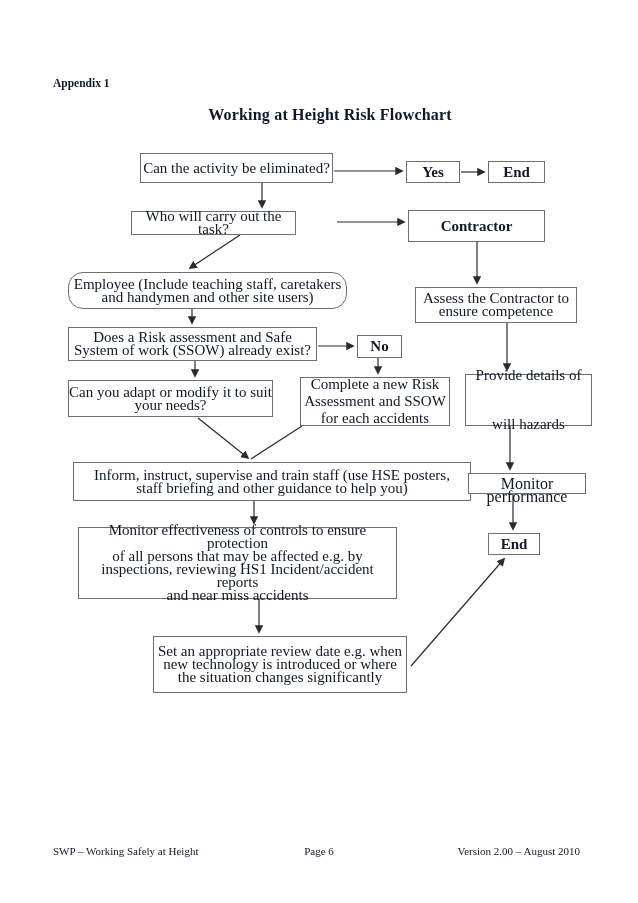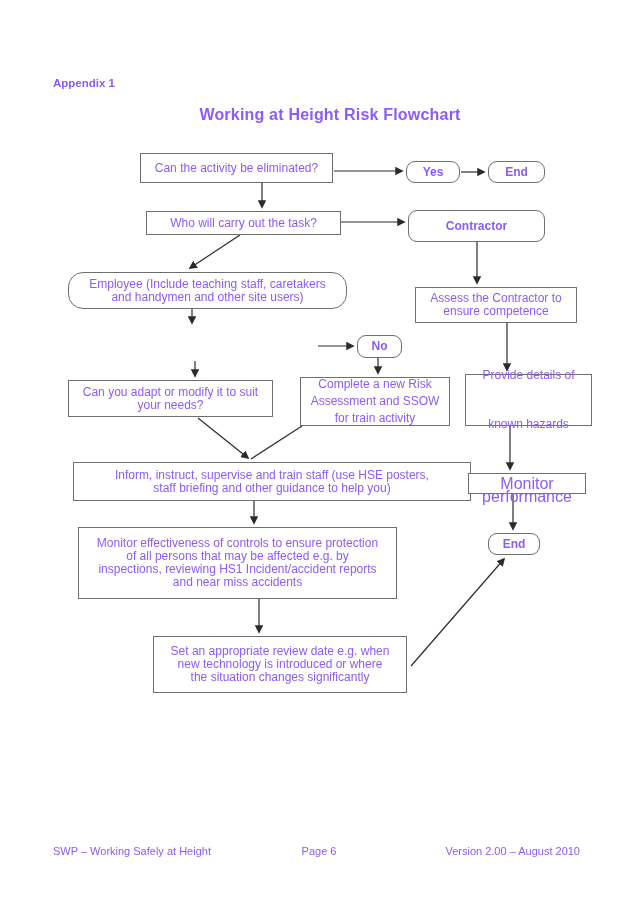--- a/index.html
+++ b/index.html
@@ -1,40 +1,40 @@
 <!DOCTYPE html>
 <html><head>
 <meta charset="utf-8">
 <style>
   html,body { margin:0; padding:0; background:#ffffff; }
   .page {
     position:relative; width:638px; height:903px; background:#ffffff;
-    font-family:Liberation Sans, sans-serif; color:#8b5cf6;
+    font-family:Liberation Serif, serif; color:#0f172a;
     overflow:hidden;
   }
   .appendix { position:absolute; left:53px; top:77px; font-size:11.5px; font-weight:bold; }
   .doc-title { position:absolute; left:0; top:106px; width:638px; text-align:center;
     font-size:16px; font-weight:bold; letter-spacing:0.2px;padding-left:11px; }
 
   svg.connectors { position:absolute; left:0; top:0; z-index:1; }
   svg.connectors line, svg.connectors path.cline { stroke:#2b2b2b; stroke-width:1.2; fill:none; }
 
   .node {
     position:absolute; box-sizing:border-box; background:#ffffff;
     border:1.5px solid #6e6e6e; display:flex; flex-direction:column;
     align-items:center; justify-content:center; text-align:center;
-    font-size:12px; line-height:13px; z-index:2;
+    font-size:15px; line-height:13px; z-index:2;
   }
   .node .ln { display:block; }
-  .bold { font-weight:bold;border-radius:9px; }
+  .bold { font-weight:bold; }
 
   .n-eliminate   { left:140px; top:153px; width:193px; height:30px; }
   .n-yes         { left:406px; top:161px; width:54px;  height:22px; }
   .n-end-top     { left:488px; top:161px; width:57px;  height:22px; }
-  .n-who         { left:146px; top:211px; width:195px; height:24px; }
+  .n-who         { left:131px; top:211px; width:165px; height:24px; }
   .n-contractor  { left:408px; top:210px; width:137px; height:32px; }
   .n-employee    { left:68px;  top:272px; width:279px; height:37px;border-radius:15px; }
   .n-assess      { left:415px; top:287px; width:162px; height:36px; }
   .n-does        { left:68px;  top:327px; width:249px; height:34px; }
   .n-no          { left:357px; top:335px; width:45px;  height:23px; }
   .n-adapt       { left:68px;  top:380px; width:205px; height:37px; }
   .n-complete    { left:300px; top:377px; width:150px; height:49px;justify-content:space-between; }
   .n-provide     { left:465px; top:374px; width:127px; height:52px;gap:36px; }
   .n-inform      { left:73px;  top:462px; width:398px; height:39px; }
   .n-monitor-eff { left:78px;  top:527px; width:319px; height:72px; }
@@ -109,39 +109,43 @@
   <div class="node n-employee">
     <span class="ln">Employee (Include teaching staff, caretakers</span>
     <span class="ln">and handymen and other site users)</span>
   </div>
 
   <div class="node n-assess">
     <span class="ln">Assess the Contractor to</span>
     <span class="ln">ensure competence</span>
   </div>
 
+  <div class="node n-does">
+    <span class="ln">Does a Risk assessment and Safe</span>
+    <span class="ln">System of work (SSOW) already exist?</span>
+  </div>
 
   <div class="node n-no bold">
     <span class="ln">No</span>
   </div>
 
   <div class="node n-adapt">
     <span class="ln">Can you adapt or modify it to suit</span>
     <span class="ln">your needs?</span>
   </div>
 
   <div class="node n-complete">
     <span class="ln">Complete a new Risk</span>
     <span class="ln">Assessment and SSOW</span>
-    <span class="ln">for train activity</span>
+    <span class="ln">for each accidents</span>
   </div>
 
   <div class="node n-provide">
     <span class="ln">Provide details of</span>
-    <span class="ln">known hazards</span>
+    <span class="ln">will hazards</span>
   </div>
 
   <div class="node n-inform">
     <span class="ln">Inform, instruct, supervise and train staff (use HSE posters,</span>
     <span class="ln">staff briefing and other guidance to help you)</span>
   </div>
 
   <div class="mp-box"></div>
   <div class="mp-text">
     <span class="ln">Monitor</span>

